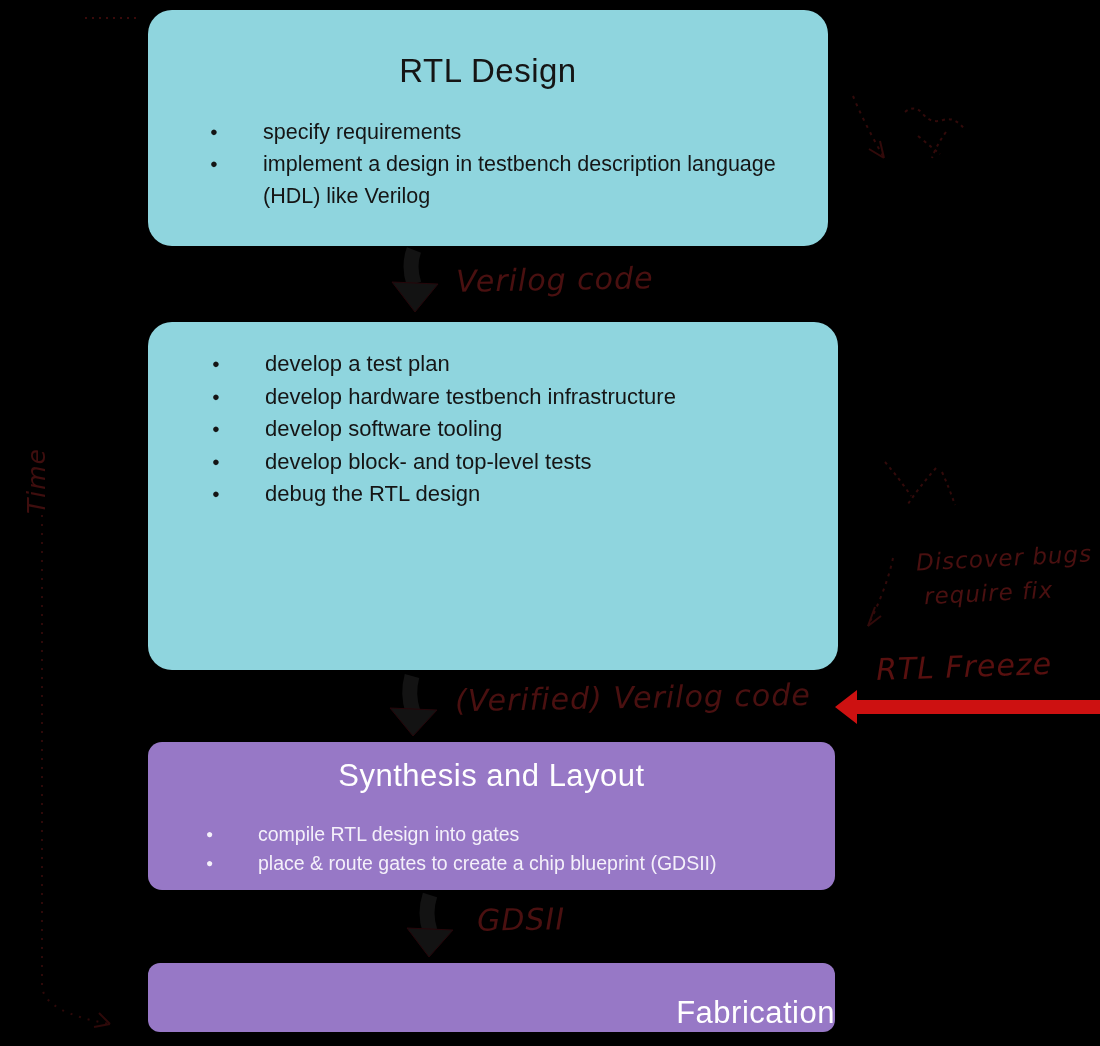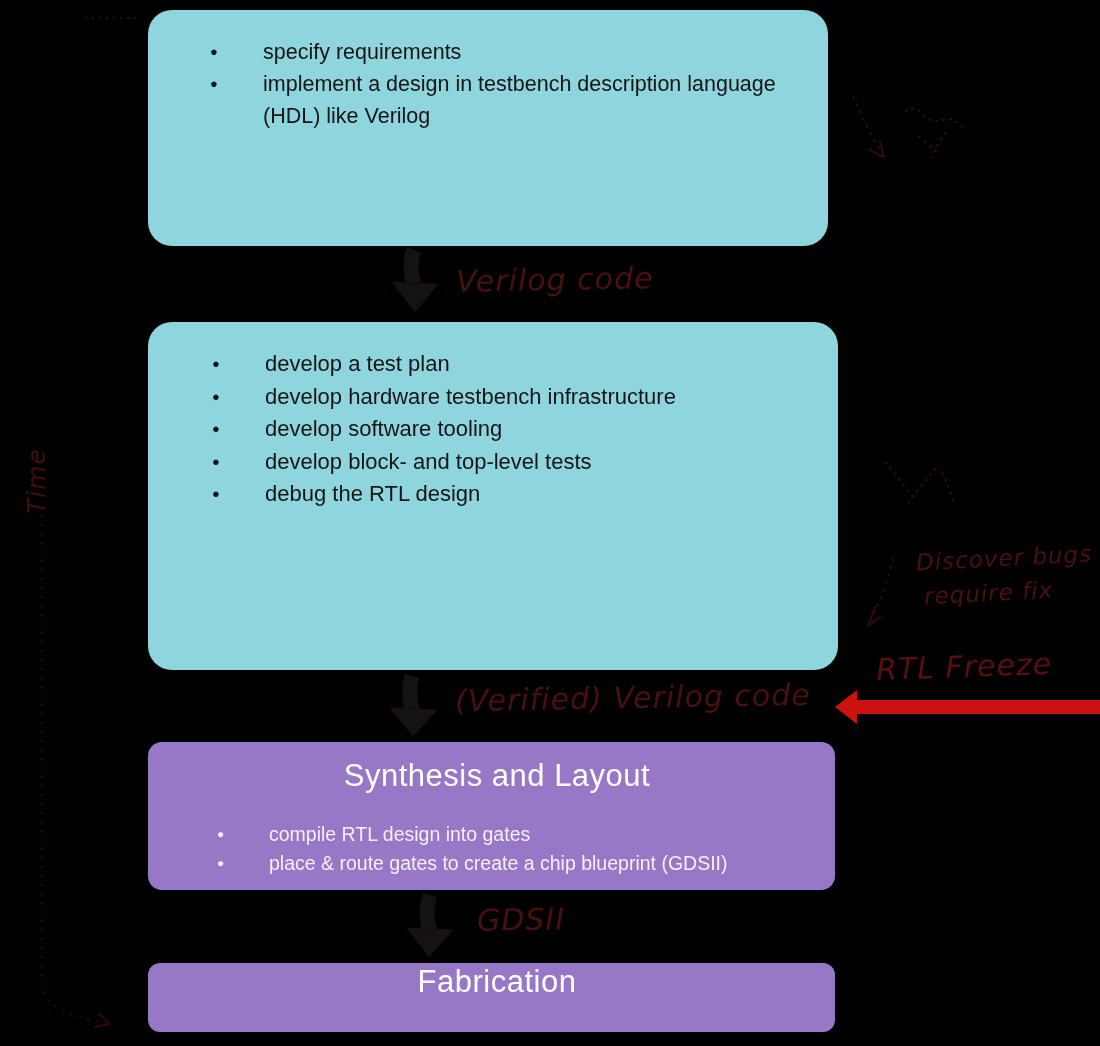--- a/index.html
+++ b/index.html
@@ -17,34 +17,34 @@
     width:1100px;height:1046px;
     background:var(--background);
     overflow:hidden;
     font-family:"Liberation Sans", sans-serif;
   }
   .box{
     position:absolute;
     box-sizing:border-box;
   }
   .box.cyan{background:var(--box-cyan);color:var(--box-text-dark);}
-  .box.purple{background:var(--box-purple);color:var(--box-text-light);padding-left:11px;}
+  .box.purple{background:var(--box-purple);color:var(--box-text-light);}
   .box-rtl{left:148px;top:10px;width:680px;height:236px;border-radius:24px;}
   .box-dv{left:148px;top:322px;width:690px;height:348px;border-radius:24px;}
   .box-synth{left:148px;top:742px;width:687px;height:148px;border-radius:14px;}
   .box-fab{left:148px;top:963px;width:687px;height:69px;border-radius:12px;}
   .box-title{
     text-align:center;
     font-weight:400;
     letter-spacing:0.5px;
   }
   .box-rtl .box-title{margin-top:42px;font-size:33px;}
   .box-dv .box-title{margin-top:68px;font-size:34px;}
   .box-synth .box-title{margin-top:16px;font-size:31px;}
-  .box-fab .box-title{margin-top:1px;font-size:31px;}
+  .box-fab .box-title{margin-top:32px;font-size:31px;text-align:right;}
   .bullets{margin:0;padding:0;list-style:none;}
   .box-rtl .bullets{margin-top:26px;padding-left:62px;font-size:21.5px;line-height:32px;}
   .box-dv .bullets{margin-top:26px;padding-left:64px;font-size:22px;line-height:32.5px;}
   .box-synth .bullets{margin-top:26px;padding-left:58px;font-size:19.5px;line-height:29px;color:#f4f0fa;}
   .bullet-row{display:flex;align-items:flex-start;}
   .bullet-dot{flex:0 0 33px;font-size:13px;line-height:inherit;}
   .box-synth .bullet-dot{flex:0 0 32px;font-size:12px;}
   .bullet-text{flex:1 1 auto;padding-right:20px;margin-left:20px;}
   
   .scribble-label{
@@ -115,20 +115,21 @@
     </g>
     <g>
       <path d="M430,895 q-6,18 0,36" stroke="#131313" stroke-width="15" fill="none"></path>
       <path d="M407,928 L453,930 L429,957 Z" fill="#131313" stroke="#26060a" stroke-width="1"></path>
     </g>
 
     <polygon points="835,707 857,690 857,700 1100,700 1100,714 857,714 857,724" fill="#cd1111"></polygon>
   </svg>
 
   <div class="box cyan box-rtl">
+    <div class="box-title">RTL Design</div>
     <div class="bullets">
       <div class="bullet-row">
         <span class="bullet-dot">●</span>
         <span class="bullet-text">specify requirements</span>
       </div>
       <div class="bullet-row">
         <span class="bullet-dot">●</span>
         <span class="bullet-text">implement a design in testbench description language (HDL) like Verilog</span>
       </div>
     </div>

